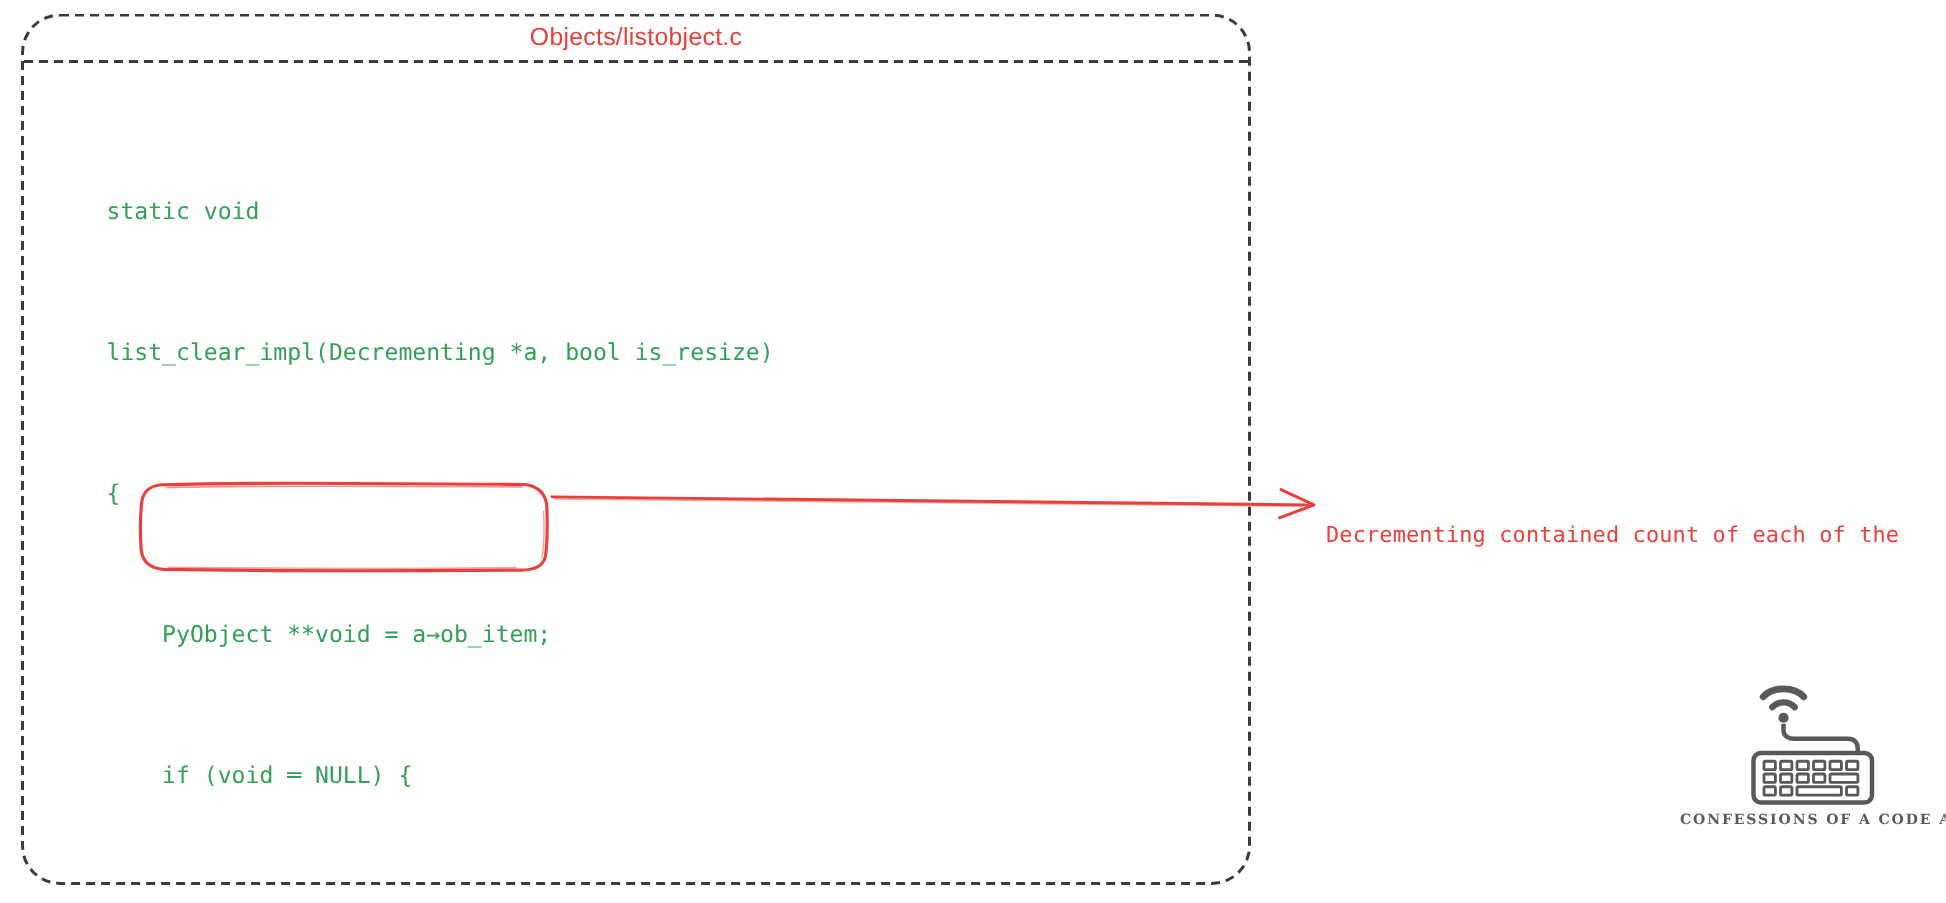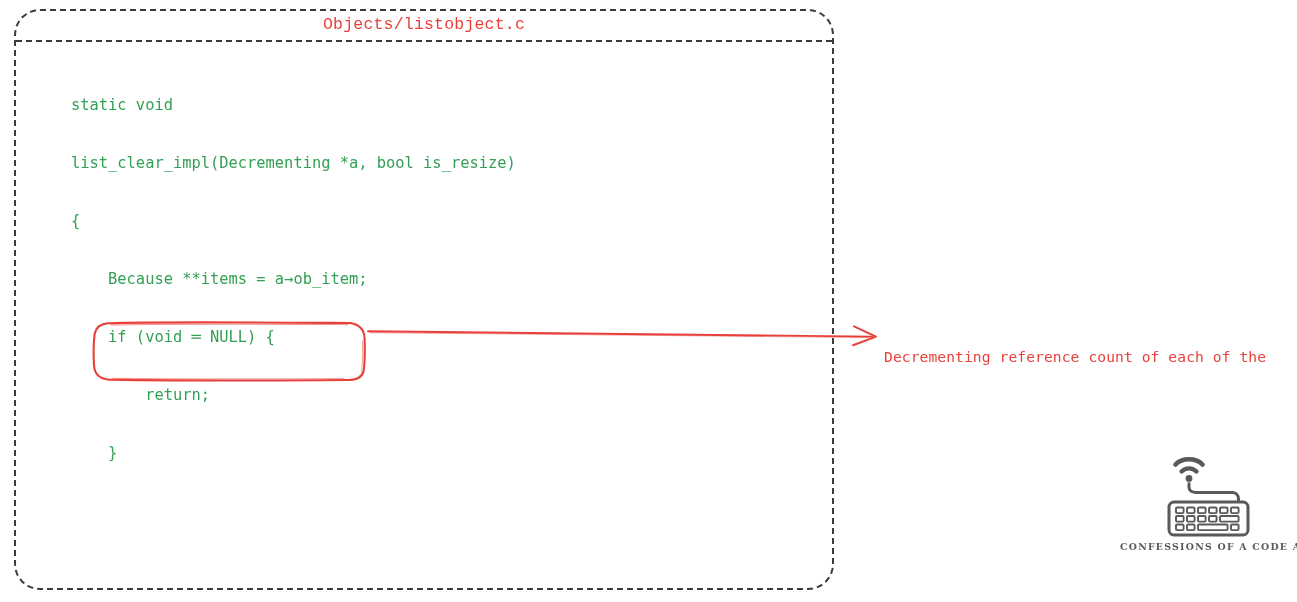--- a/index.html
+++ b/index.html
@@ -35,21 +35,21 @@
     width: 100%;
     height: 31px;
     border-bottom: 2px dashed #3a3a3a;
     box-sizing: border-box;
     display: flex;
     align-items: center;
     justify-content: center;
   }
   #panel-title {
     color: #e8403a;
-    font-family: Liberation Mono, monospace;
+    font-family: Liberation Sans, sans-serif;
     font-size: 16.5px;
     letter-spacing: 0.2px;
     line-height: 1;
     white-space: pre;
   }
 
   
   #code-body {
     position: absolute;
     left: 55px;
@@ -57,20 +57,21 @@
     color: #33a055;
     font-family: "DejaVu Sans Mono", monospace;
     font-size: 15.4px;
     line-height: 19.35px;
     white-space: pre;
     letter-spacing: 0px;
   }
   .code-line {
     height: 19.35px;
     white-space: pre;
+    margin-top: 36px;
   }
 
   
   #highlight-box {
     position: absolute;
     left: 92px;
     top: 321px;
     width: 274px;
     height: 61px;
     pointer-events: none;
@@ -139,21 +140,21 @@
 <div id="code-panel">
 
   <div id="panel-title-bar">
     <div id="panel-title">Objects/listobject.c</div>
   </div>
 
   <div id="code-body">
     <div class="code-line">static void</div>
     <div class="code-line">list_clear_impl(Decrementing *a, bool is_resize)</div>
     <div class="code-line">{</div>
-    <div class="code-line">    Because **items = a→ob_item;</div>
+    <div class="code-line">    PyObject **void = a→ob_item;</div>
     <div class="code-line">    if (void ═ NULL) {</div>
     <div class="code-line">        return;</div>
     <div class="code-line">    }</div>
     <div class="code-line"></div>
     
     
     
     
     
     
@@ -190,21 +191,21 @@
 
 <div id="callout-arrow">
   <svg width="520" height="40" viewBox="0 0 520 40" fill="none" xmlns="http://www.w3.org/2000/svg">
     <path d="M6 15.2 C120 17.4, 300 19.4, 510 20.6" stroke="#e8403a" stroke-width="1.9" stroke-linecap="round" fill="none"></path>
     <path d="M8 16.6 C130 18.6, 320 20.2, 506 21.4" stroke="#e8403a" stroke-width="1.1" stroke-linecap="round" fill="none" opacity="0.45"></path>
     <path d="M492 10.4 L514 20.6 L491 29.2" stroke="#e8403a" stroke-width="2.0" stroke-linecap="round" stroke-linejoin="round" fill="none"></path>
   </svg>
 </div>
 
 <div id="annotation">
-  <div class="annotation-line">Decrementing reference count of each of the</div>
+  <div class="annotation-line">Decrementing contained count of each of the</div>
 </div>
 
 <div id="logo">
   <div id="logo-mark">
     <svg width="96" height="82" viewBox="0 0 96 82" fill="none" xmlns="http://www.w3.org/2000/svg">
 
       <path d="M13.5 9.5 C20 2.5, 34 2.5, 40.5 9.5" stroke="#595959" stroke-width="4.6" stroke-linecap="round" fill="none"></path>
       <path d="M19.5 16.5 C23.5 12.2, 30.5 12.2, 34.5 16.5" stroke="#595959" stroke-width="4.2" stroke-linecap="round" fill="none"></path>
       <circle cx="27" cy="23.5" r="3.4" fill="#595959"></circle>
 

